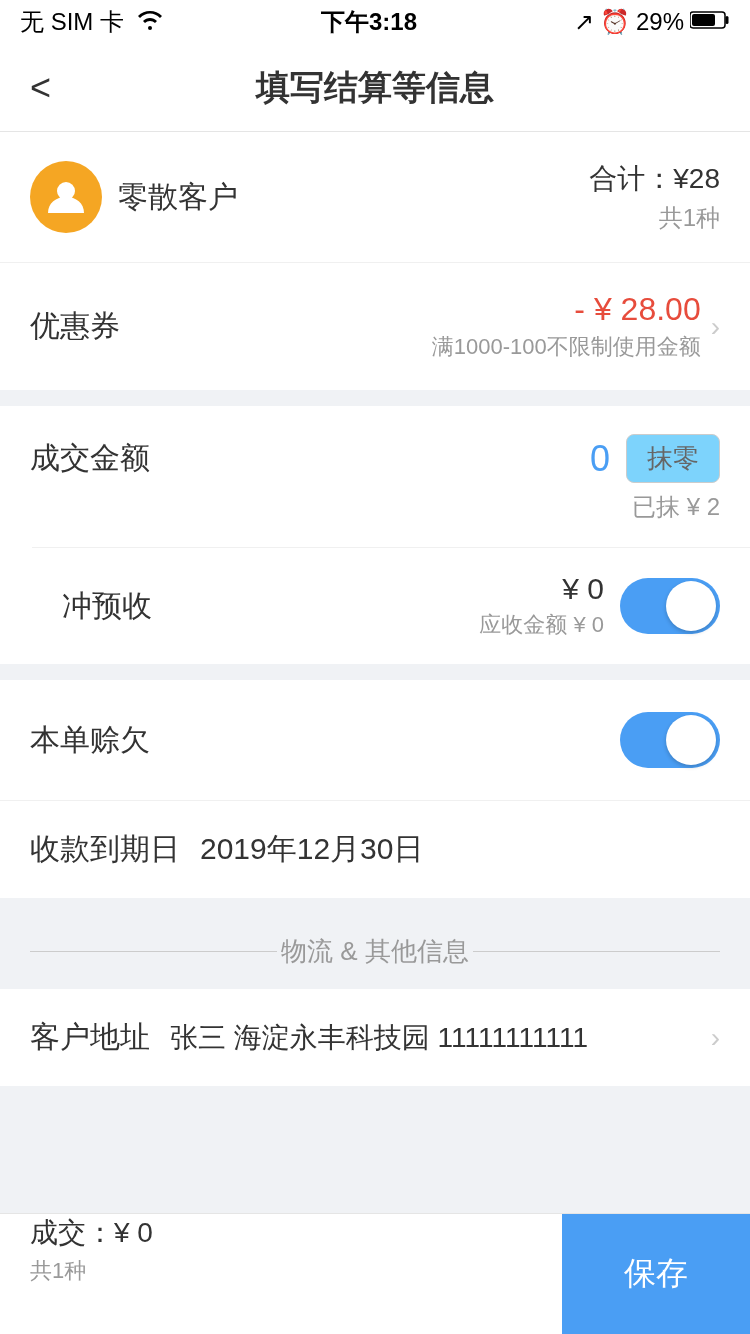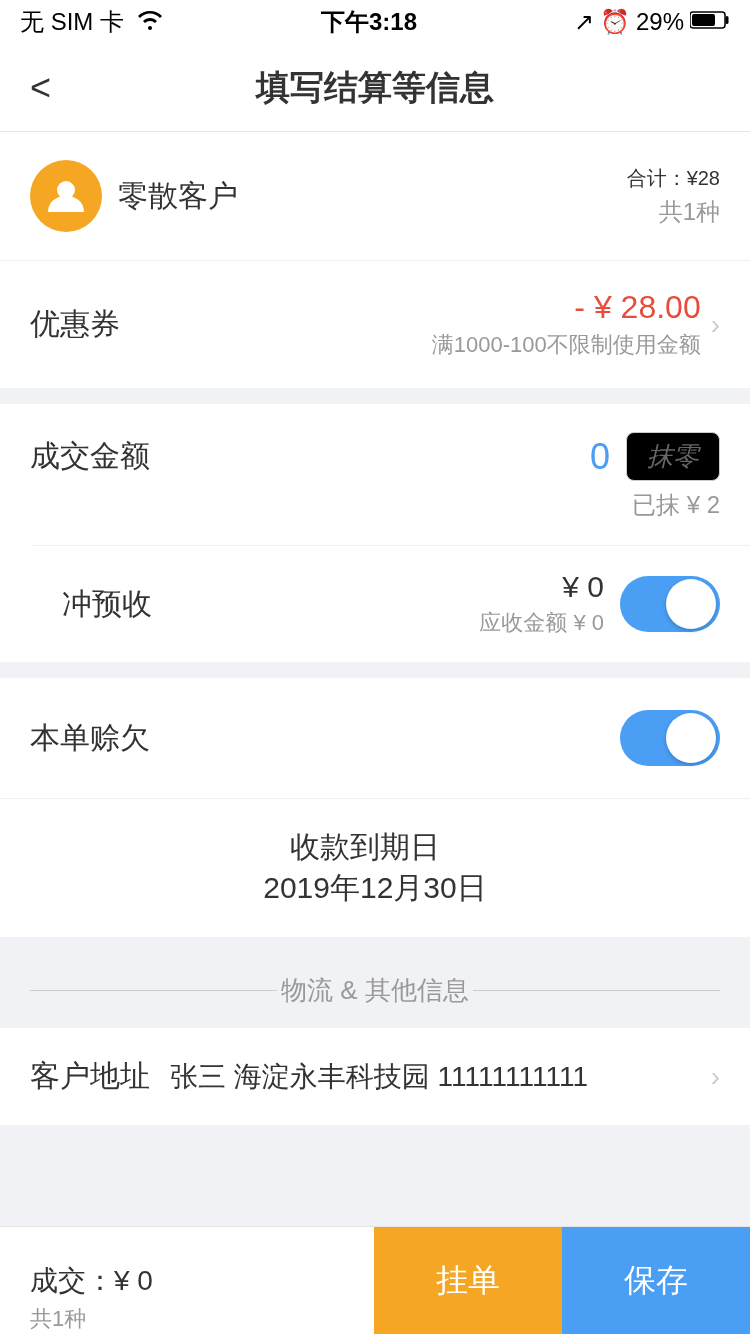--- a/index.html
+++ b/index.html
@@ -75,21 +75,21 @@
     .customer-avatar {
       width: 72px;
       height: 72px;
       border-radius: 50%;
       background: #f5a623;
       display: flex; align-items: center; justify-content: center;
     }
     .customer-avatar svg { width: 48px; height: 48px; }
     .customer-name { font-size: 30px; color: #333; }
     .customer-right { text-align: right; }
-    .customer-total { font-size: 20px; color: #333; }
+    .customer-total { font-size: 28px; color: #333; }
     .customer-count { font-size: 24px; color: #999; margin-top: 4px; }
 
     
     .coupon-row {
       display: flex;
       align-items: center;
       justify-content: space-between;
       padding: 28px 30px;
       border-top: 1px solid #f0f0f0;
     }
@@ -111,23 +111,22 @@
     }
     .amount-label { font-size: 30px; color: #333; }
     .amount-right { display: flex; align-items: center; gap: 16px; }
     .amount-value { font-size: 36px; color: #4a9ef4; font-weight: 400; }
     .round-btn {
       border: 1px solid #ccc;
       border-radius: 8px;
       padding: 6px 20px;
       font-size: 26px;
       color: #666;
-      background: #000000;
-      cursor: pointer;
-      font-style: italic;
+      background: #7dd3fc;
+      cursor: pointer;
     }
     .amount-sub {
       padding: 0 30px 24px 30px;
       font-size: 24px;
       color: #999;
       text-align: right;
     }
 
     
     .prereceive-row {
@@ -173,21 +172,20 @@
       padding: 32px 30px;
     }
     .debt-label { font-size: 30px; color: #333; }
 
     
     .duedate-row {
       display: flex;
       align-items: center;
       padding: 28px 30px;
       border-top: 1px solid #f0f0f0;
-      flex-direction: column;
     }
     .duedate-label { font-size: 30px; color: #333; margin-right: 20px; }
     .duedate-value { font-size: 30px; color: #333; }
 
     
     .logistics-divider {
       background: #f0f2f5;
       display: flex;
       align-items: center;
       justify-content: center;
@@ -211,24 +209,24 @@
     }
     .address-label { font-size: 30px; color: #333; flex-shrink: 0; margin-right: 20px; }
     .address-value { font-size: 28px; color: #333; flex: 1; }
 
     
     .bottom-bar {
       position: fixed;
       bottom: 0;
       left: 0;
       width: 750px;
-      height: 108px;
-      background: #fff;
-      display: flex;
-      align-items: flex-end;
+      height: 121px;
+      background: #fff;
+      display: flex;
+      align-items: flex-start;
       border-top: 1px solid #e5e5e5;
     }
     .bottom-info {
       flex: 1;
       padding: 0 30px;
     }
     .bottom-transaction { font-size: 28px; color: #333; }
     .bottom-count { font-size: 22px; color: #999; margin-top: 4px; }
     .bottom-btn-group { display: flex; height: 100%; }
     .btn-pending {
@@ -367,16 +365,15 @@
 </div>
 
 <div class="bottom-bar">
   <div class="bottom-info">
     <div class="bottom-transaction">
       <span>成交：</span><span>¥ 0</span>
     </div>
     <div class="bottom-count">共1种</div>
   </div>
   <div class="bottom-btn-group">
-    <button class="btn-pending">挂单</button>
     <button class="btn-save">保存</button>
   </div>
 </div>
 
 </body></html>

